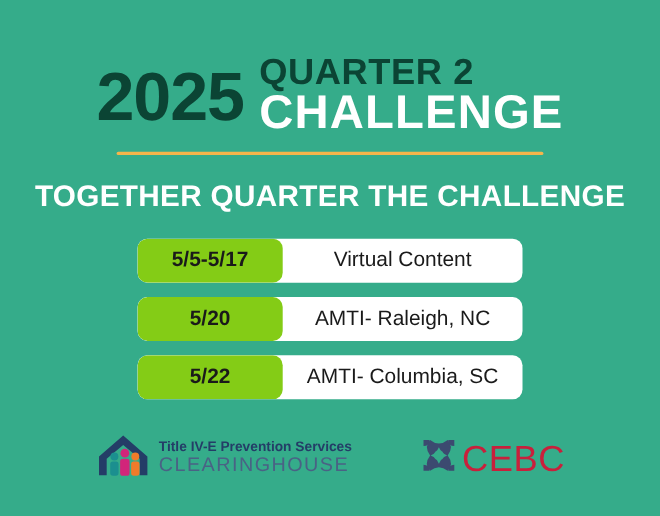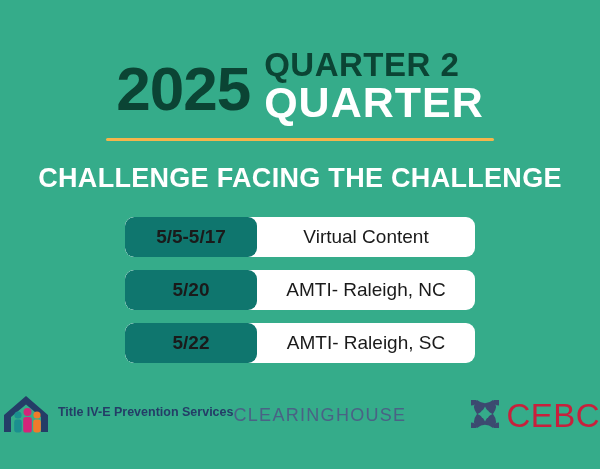--- a/index.html
+++ b/index.html
@@ -96,21 +96,21 @@
     align-items: stretch;
     width: 350px;
     height: 40px;
     background: #ffffff;
     border-radius: 9px;
     overflow: hidden;
   }
   .row-date {
     width: 132px;
     flex: 0 0 132px;
-    background: #0f766e;
+    background: #84cc16;
     border-radius: 9px;
     display: flex;
     align-items: center;
     justify-content: center;
     font-size: 19px;
     font-weight: bold;
     color: #1a1a1a;
     font-family: "Liberation Sans", sans-serif;
   }
   .row-label {
@@ -134,21 +134,21 @@
     justify-content: center;
     gap: 62px;
   }
   .logo-clearinghouse {
     display: flex;
     align-items: center;
     gap: 6px;
   }
   .ch-text {
     display: flex;
-    flex-direction: row;
+    flex-direction: column;
     justify-content: center;
     line-height: 1.08;
   }
   .ch-line1 {
     font-size: 12.5px;
     font-weight: bold;
     color: #243d67;
     font-family: "Liberation Sans", sans-serif;
     white-space: nowrap;
   }
@@ -174,43 +174,43 @@
 </style>
 </head>
 <body>
 
 <div class="poster">
 
   <div class="title-block">
     <div class="year">2025</div>
     <div class="title-right">
       <div class="quarter">QUARTER 2</div>
-      <div class="training">QUARTER</div>
+      <div class="training">CHALLENGE</div>
     </div>
   </div>
 
   <div class="divider"></div>
 
-  <div class="subtitle">CHALLENGE FACING THE CHALLENGE</div>
+  <div class="subtitle">TOGETHER QUARTER THE CHALLENGE</div>
 
   <div class="schedule">
 
     <div class="row">
       <div class="row-date">5/5-5/17</div>
       <div class="row-label">Virtual Content</div>
     </div>
 
     <div class="row">
       <div class="row-date">5/20</div>
       <div class="row-label">AMTI- Raleigh, NC</div>
     </div>
 
     <div class="row">
       <div class="row-date">5/22</div>
-      <div class="row-label">AMTI- Raleigh, SC</div>
+      <div class="row-label">AMTI- Columbia, SC</div>
     </div>
 
   </div>
 
   <div class="footer">
 
     <div class="logo-clearinghouse">
       <span>
         <svg width="52" height="42" viewBox="0 0 52 42" xmlns="http://www.w3.org/2000/svg">
 

